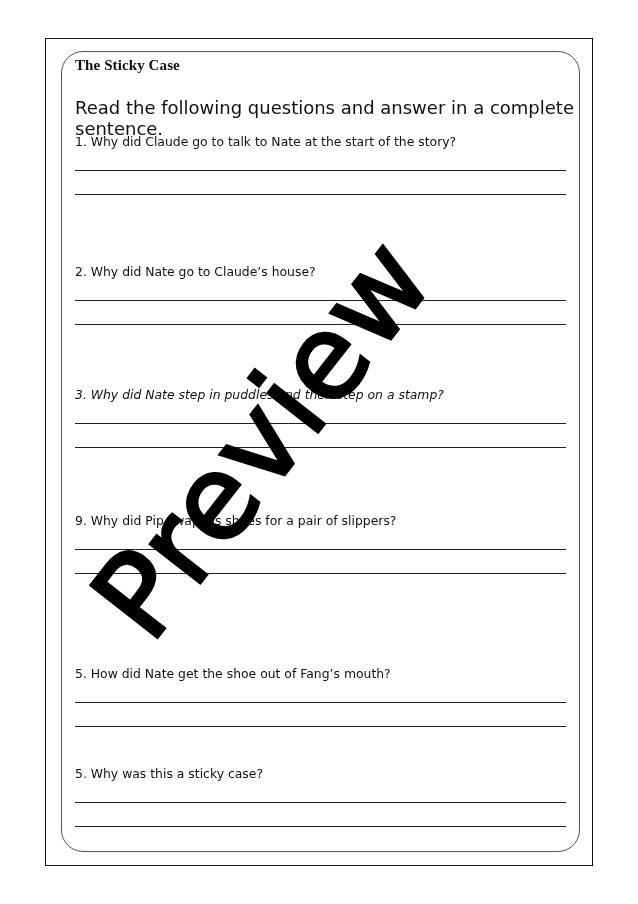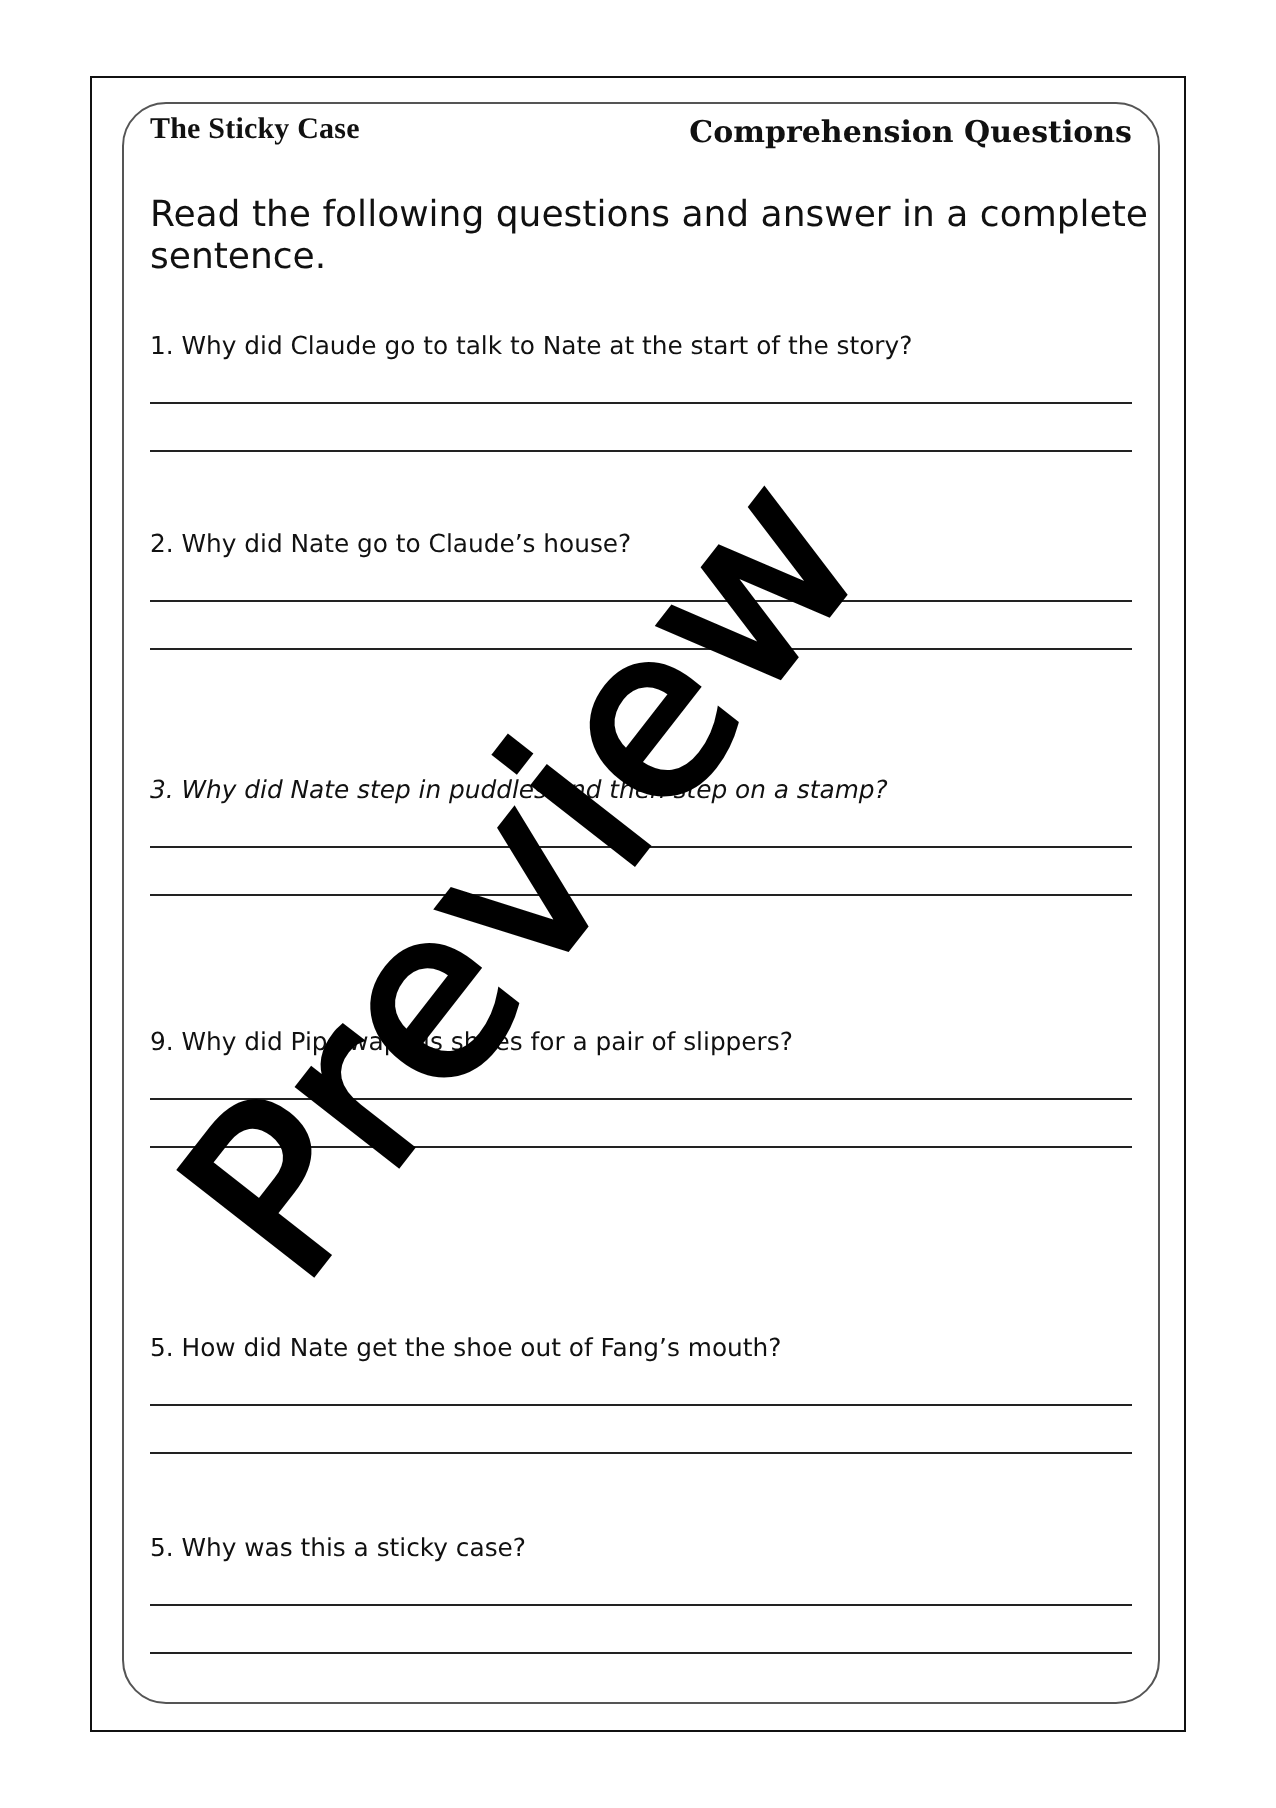--- a/index.html
+++ b/index.html
@@ -105,26 +105,25 @@
     }
   </style>
 </head>
 <body>
 
 <div class="outer-frame"></div>
 <div class="inner-card"></div>
 
 <div class="header">
   <div class="title-left">The Sticky Case</div>
-  <div class="title-right">Comprehension Questions</div>
 </div>
 
 <div class="instructions">Read the following questions and answer in a complete sentence.</div>
 
-<div class="question" style="top:134px;margin-top:31px;">
+<div class="question" style="top:134px;">
   <div class="question-text">1. Why did Claude go to talk to Nate at the start of the story?</div>
   <div class="answer-line" style="top:36px;"></div>
   <div class="answer-line" style="top:60px;"></div>
 </div>
 
 <div class="question" style="top:264px;">
   <div class="question-text">2. Why did Nate go to Claude’s house?</div>
   <div class="answer-line" style="top:36px;"></div>
   <div class="answer-line" style="top:60px;"></div>
 </div>

